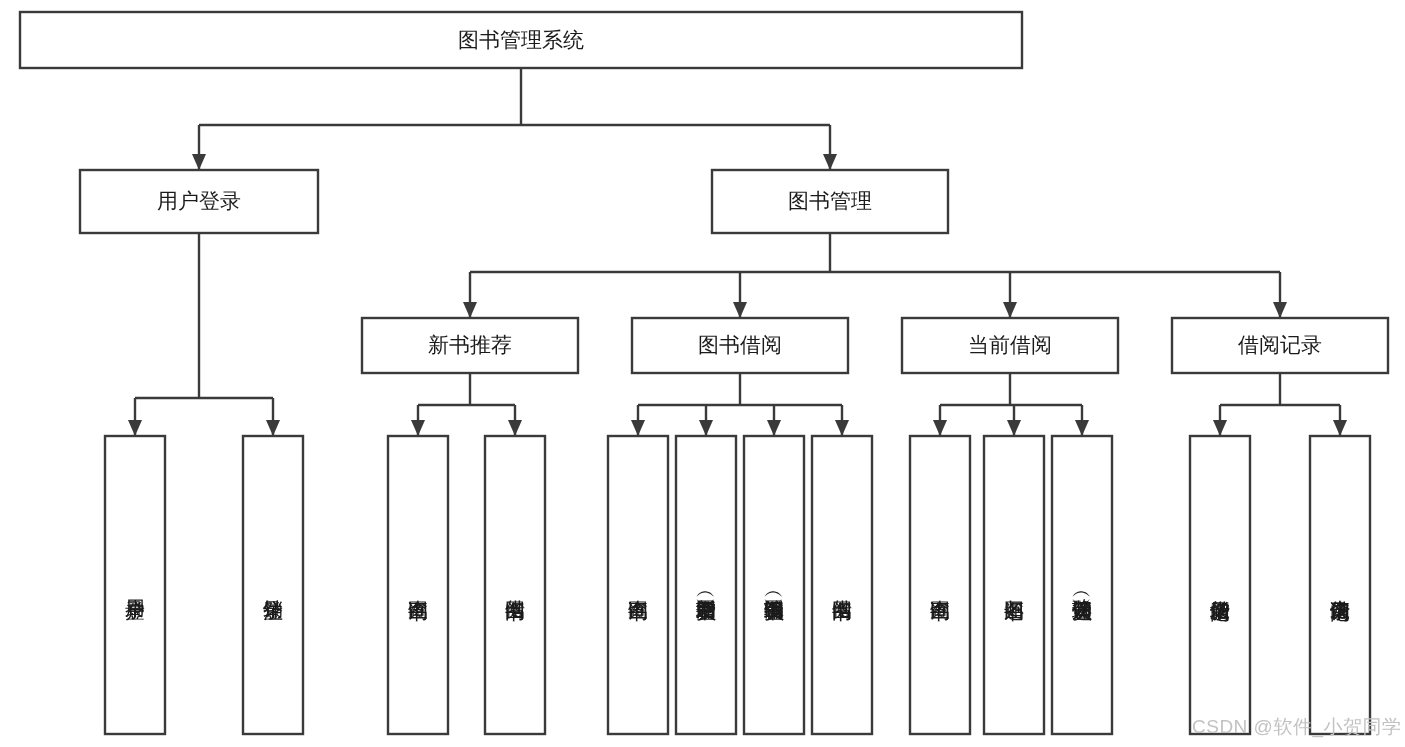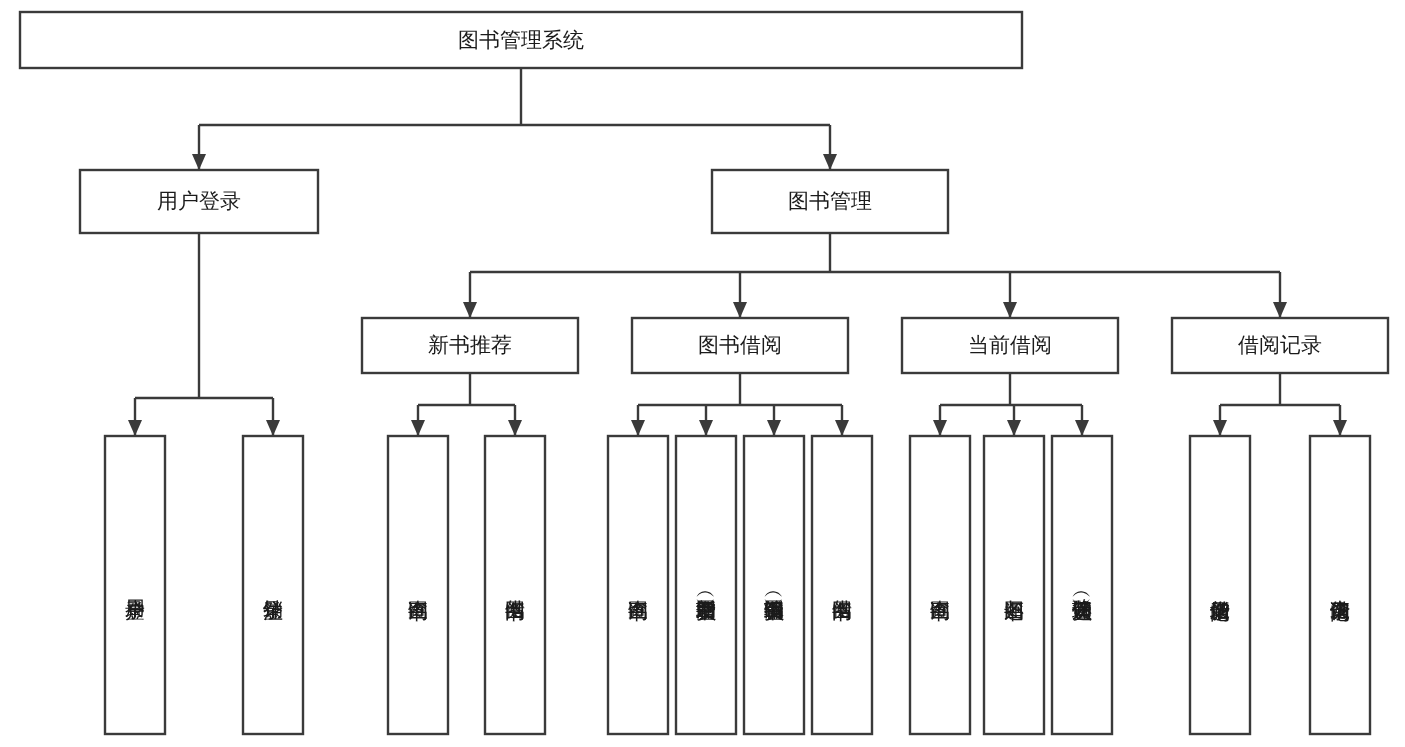--- a/index.html
+++ b/index.html
@@ -214,14 +214,15 @@
       <div class="leaf-label-wrap" style="left: 676px; top: 436px; width: 60px; height: 298px;">新增图书（管理员）</div>
       <div class="leaf-label-wrap" style="left: 744px; top: 436px; width: 60px; height: 298px;">编辑图书（管理员）</div>
       <div class="leaf-label-wrap" style="left: 812px; top: 436px; width: 60px; height: 298px;">借阅图书</div>
       <div class="leaf-label-wrap" style="left: 910px; top: 436px; width: 60px; height: 298px;">查询图书</div>
       <div class="leaf-label-wrap" style="left: 984px; top: 436px; width: 60px; height: 298px;">归还图书</div>
       <div class="leaf-label-wrap" style="left: 1052px; top: 436px; width: 60px; height: 298px;">确认归还（管理员）</div>
       <div class="leaf-label-wrap" style="left: 1190px; top: 436px; width: 60px; height: 298px;">新增借阅记录</div>
       <div class="leaf-label-wrap" style="left: 1310px; top: 436px; width: 60px; height: 298px;">查询借阅记录</div>
     </div>
 
+  <div class="watermark" style="left: 1192px; top: 714px;">CSDN @软件_小贺同学</div>
 
 </div>
 
 </body></html>

